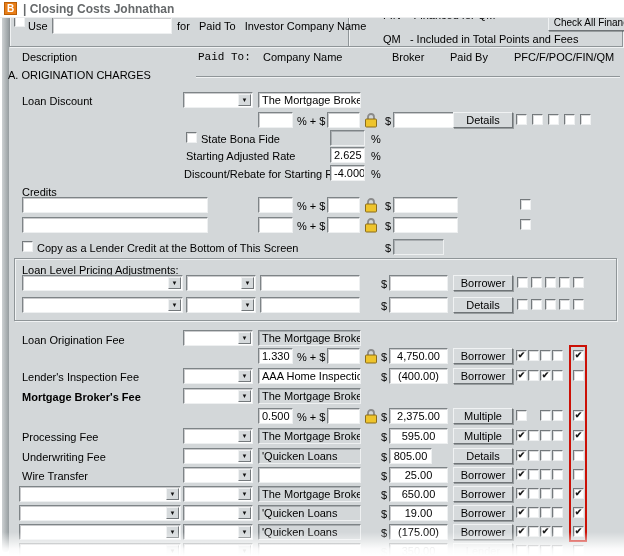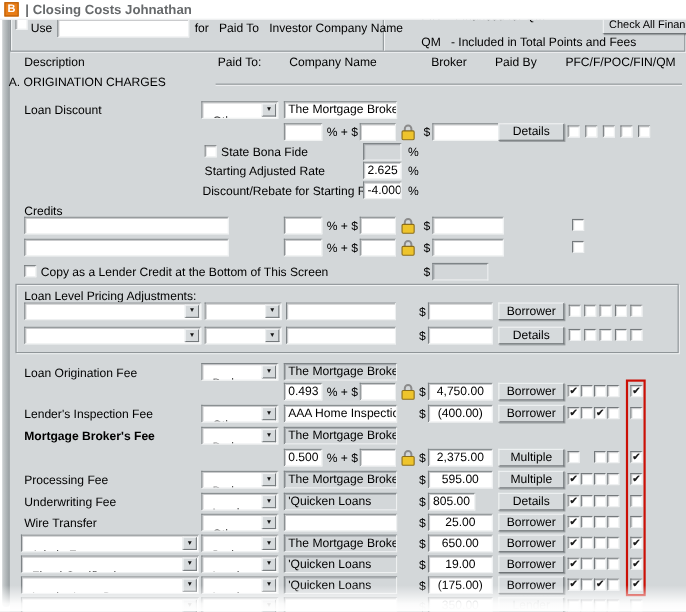--- a/index.html
+++ b/index.html
@@ -62,21 +62,21 @@
 <div class="vline" style="left:348px;top:14px;height:32px;"></div>
 <div class="cb" style="left:14px;top:16px;"></div>
 <div class="lbl" style="left:28px;top:20px;">Use</div>
 <div class="field" style="left:52px;top:17px;width:120px;height:17px;"></div>
 <div class="lbl" style="left:177px;top:20px;">for   Paid To   Investor Company Name</div>
 <div class="lbl" style="left:383px;top:9px;">FIN  - Financed for QM</div>
 <div class="lbl" style="left:383px;top:33px;">QM   - Included in Total Points and Fees</div>
 <div class="btn" style="left:548px;top:15px;width:97px;font-size:10px;">Check All Financed</div>
 
 <div class="lbl" style="left:22px;top:51px;">Description</div>
-<div class="lbl" style="left:198px;top:51px;">Paid To:</div>
+<div class="lbl" style="left:198px;top:51px;font-family:Liberation Mono, monospace;">Paid To:</div>
 <div class="lbl" style="left:263px;top:51px;">Company Name</div>
 <div class="lbl" style="left:392px;top:51px;">Broker</div>
 <div class="lbl" style="left:450px;top:51px;">Paid By</div>
 <div class="lbl" style="left:514px;top:51px;">PFC/F/POC/FIN/QM</div>
 
 <div class="lbl sect" style="left:8px;top:69px;">A. ORIGINATION CHARGES</div>
 <div class="hline" style="left:196px;top:76px;width:424px;"></div>
 
 <div class="lbl" style="left:22px;top:95px;">Loan Discount</div>
 <div class="combo" style="left:183px;top:92px;width:70px;">
@@ -180,21 +180,21 @@
 <div class="cb" style="left:545px;top:299px;"></div>
 <div class="cb" style="left:559px;top:299px;"></div>
 <div class="cb" style="left:573px;top:299px;"></div>
 
 <div class="lbl" style="left:22px;top:334px;">Loan Origination Fee</div>
 <div class="combo" style="left:183px;top:330px;width:70px;">
   <span>Broker</span>
   <span class="arr">▼</span>
 </div>
 <div class="field ro" style="left:258px;top:330px;width:103px;">The Mortgage Brokers</div>
-<div class="field amt" style="left:258px;top:348px;width:35px;text-align:left;">0.493</div>
+<div class="field amt" style="left:258px;top:348px;width:35px;text-align:left;">1.330</div>
 <div class="lbl" style="left:297px;top:351px;">% + $</div>
 <div class="field" style="left:327px;top:348px;width:33px;"></div>
 <div class="lock" style="left:364px;top:348px;"><svg width="14" height="16" viewBox="0 0 14 16">
       <path d="M4 8 V5 a3 3 0 0 1 6 0 V8" fill="none" stroke="#8b8b8b" stroke-width="1.8"></path>
       <rect x="1.5" y="7" width="11" height="8" rx="1" fill="#eec42c" stroke="#8a6d1c"></rect>
     </svg></div>
 <div class="lbl" style="left:381px;top:351px;">$</div>
 <div class="field amt" style="left:389px;top:348px;width:59px;">4,750.00</div>
 <div class="btn" style="left:453px;top:348px;width:60px;">Borrower</div>
 <div class="cb" style="left:516px;top:350px;">✔</div>

